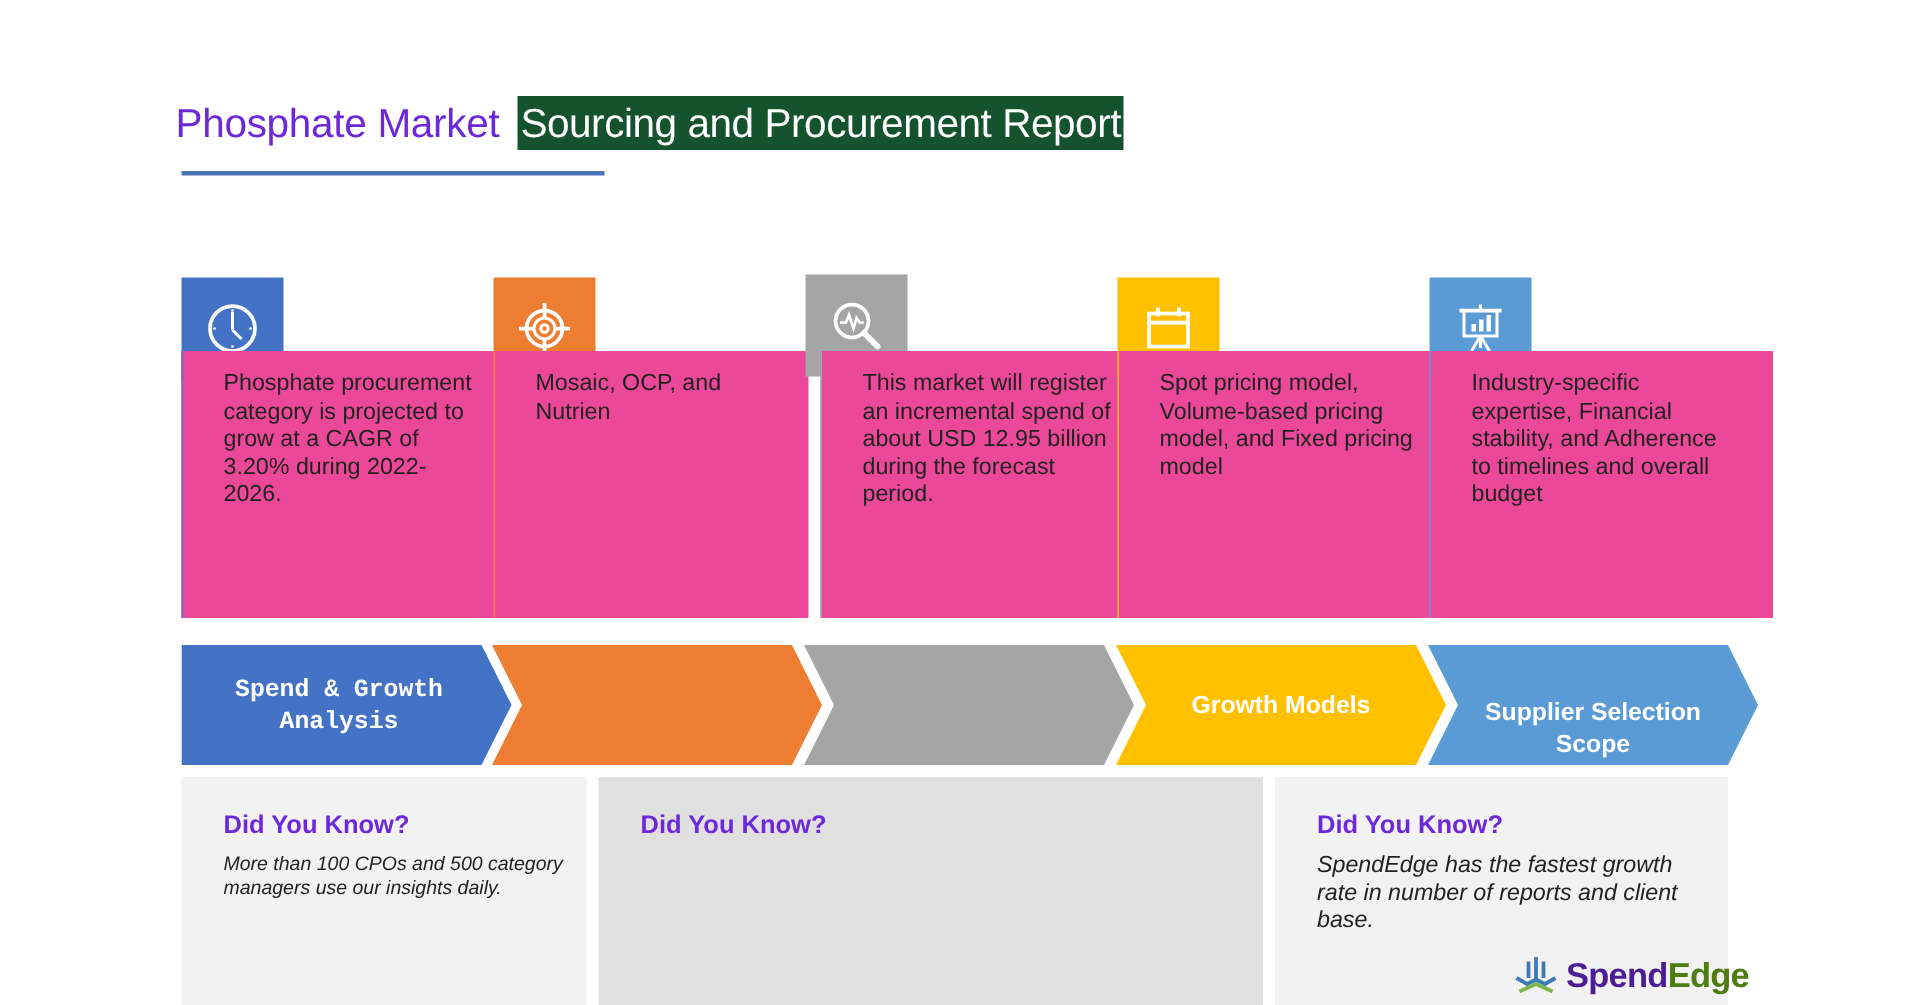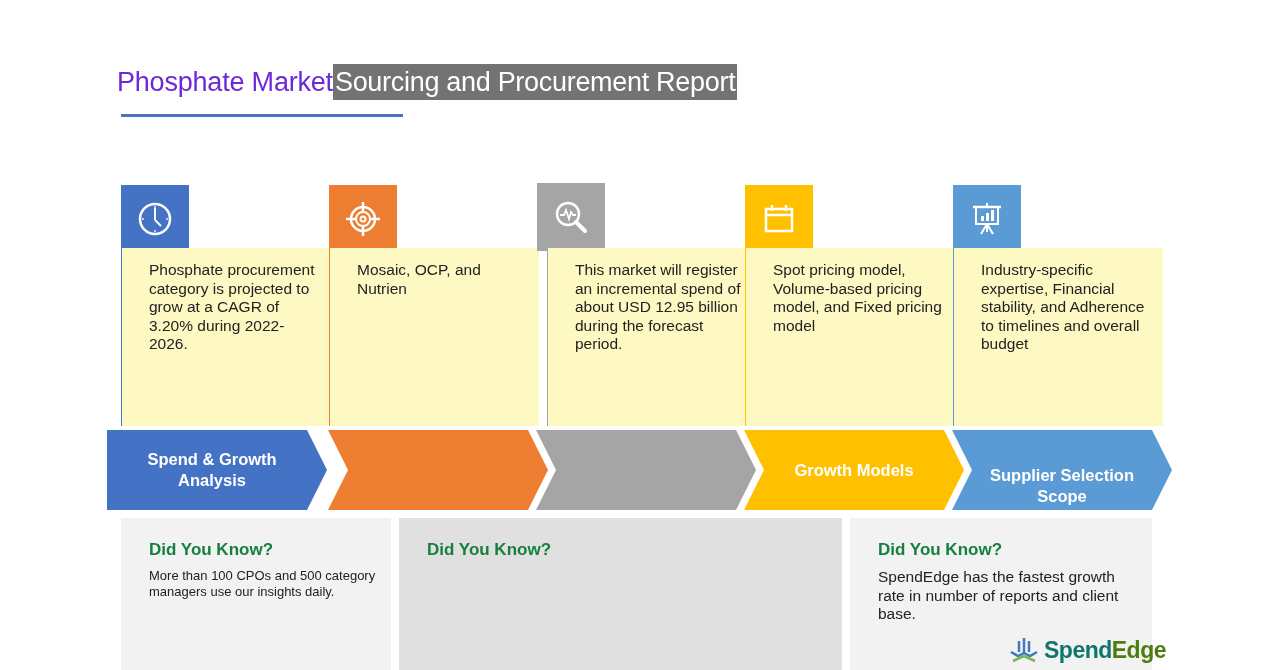--- a/index.html
+++ b/index.html
@@ -1,38 +1,38 @@
 <!DOCTYPE html>
 <html><head>
 <meta charset="utf-8">
 <style>
   html, body { margin:0; padding:0; }
   body { width:1279px; height:670px; background:#ffffff; position:relative; overflow:hidden;
          font-family:"Liberation Sans", "DejaVu Sans", sans-serif; color:#1a1a1a; }
   .title { position:absolute; left:117px; top:64px; height:36px; display:flex; align-items:center; font-size:27px; }
   .title .t1 { color:#6d28d9; letter-spacing:-0.2px; }
-  .title .t2 { margin-left:0; background:#737373; color:#ffffff; padding:0 2px; height:36px; line-height:36px; letter-spacing:-0.3px; }
+  .title .t2 { margin-left:12px; background:#14532d; color:#ffffff; padding:0 2px; height:36px; line-height:36px; letter-spacing:-0.3px; }
   .title-rule { position:absolute; left:121px; top:114px; width:282px; height:3px; background:#4a75b5; }
 
-  .card { position:absolute; top:248px; width:209px; height:178px; border-left:1.5px solid; background:#fef9c3; }
+  .card { position:absolute; top:234px; width:209px; height:178px; border-left:1.5px solid; background:#ec4899; }
   .icon-box { position:absolute; top:185px; width:68px; height:68px; display:flex; align-items:center; justify-content:center; }
   .icon-box svg { width:40px; height:40px; }
   .card-text { position:absolute; left:27px; top:13px; width:170px; font-size:15.5px; line-height:18.6px; color:#222; }
 
   .chev { position:absolute; top:430px; height:80px; }
   .chev svg { position:absolute; left:0; top:0; }
   .chev-label { position:absolute; top:0; height:80px; display:flex; align-items:center; justify-content:center;
                 text-align:center; color:#ffffff; font-weight:bold; font-size:16.5px; line-height:21px; }
 
   .dyk { position:absolute; top:518px; height:152px; }
-  .dyk-title { position:absolute; left:28px; top:22px; font-weight:bold; font-size:17px; color:#15803d; }
-  .dyk-text { position:absolute; left:28px; top:50px; color:#222; }
+  .dyk-title { position:absolute; left:28px; top:22px; font-weight:bold; font-size:17px; color:#6d28d9; }
+  .dyk-text { position:absolute; left:28px; top:50px; color:#222;font-style:italic; }
   .logo { position:absolute; left:1009px; top:636px; display:flex; align-items:center; }
   .logo-word { font-size:23px; font-weight:bold; letter-spacing:-0.5px; margin-left:5px; }
-  .logo-word .a { color:#0f766e; }
+  .logo-word .a { color:#4c1d95; }
   .logo-word .b { color:#4d7c0f; }
 </style>
 </head>
 <body>
 
 <div class="title">
   <span class="t1">Phosphate Market</span>
   <span class="t2">Sourcing and Procurement Report</span>
 </div>
 <div class="title-rule"></div>
@@ -96,25 +96,25 @@
     <line x1="6" y1="8" x2="34" y2="8" stroke="#fff" stroke-width="2.5"></line>
     <rect x="9" y="8" width="22" height="17" fill="none" stroke="#fff" stroke-width="2"></rect>
     <rect x="14" y="17" width="3" height="5" fill="#fff"></rect>
     <rect x="19" y="14" width="3" height="8" fill="#fff"></rect>
     <rect x="24" y="11" width="3" height="11" fill="#fff"></rect>
     <line x1="20" y1="25" x2="14" y2="35" stroke="#fff" stroke-width="2"></line>
     <line x1="20" y1="25" x2="26" y2="35" stroke="#fff" stroke-width="2"></line>
     <line x1="20" y1="25" x2="20" y2="33" stroke="#fff" stroke-width="2"></line>
   </svg>
 </div>
-<div class="card" style="left:953px;border-color:#5b9bd5;">
+<div class="card" style="left:953px;border-color:#5b9bd5;padding-left:19px;">
   <div class="card-text">Industry-specific expertise, Financial stability, and Adherence to timelines and overall budget</div>
 </div>
 
-<div class="chev" style="left:107px;width:222px;">
+<div class="chev" style="left:121px;width:222px;font-family:Liberation Mono, monospace;">
   <svg width="222" height="80">
       <polygon points="0,0 200,0 220,40 200,80 0,80" fill="#4472c4"></polygon>
     </svg>
   <div class="chev-label" style="left:20px;width:170px;">Spend &amp; Growth Analysis</div>
 </div>
 <div class="chev" style="left:328px;width:222px;">
   <svg width="222" height="80">
       <polygon points="0,0 200,0 220,40 200,80 0,80 20,40" fill="#ed7d31"></polygon>
     </svg>
 </div>

